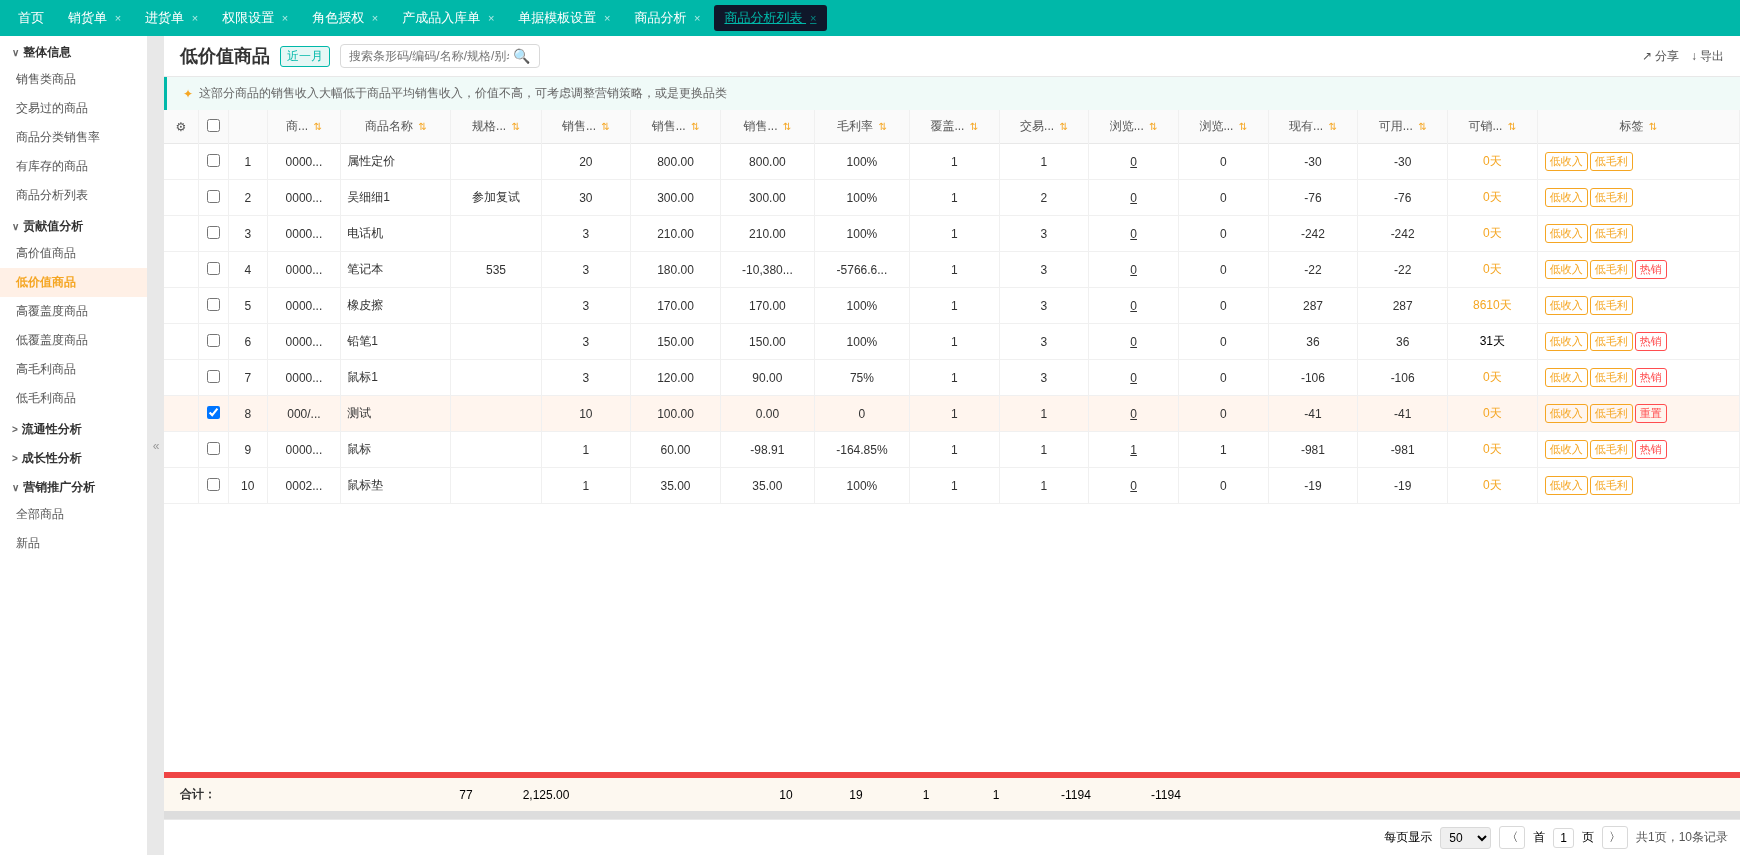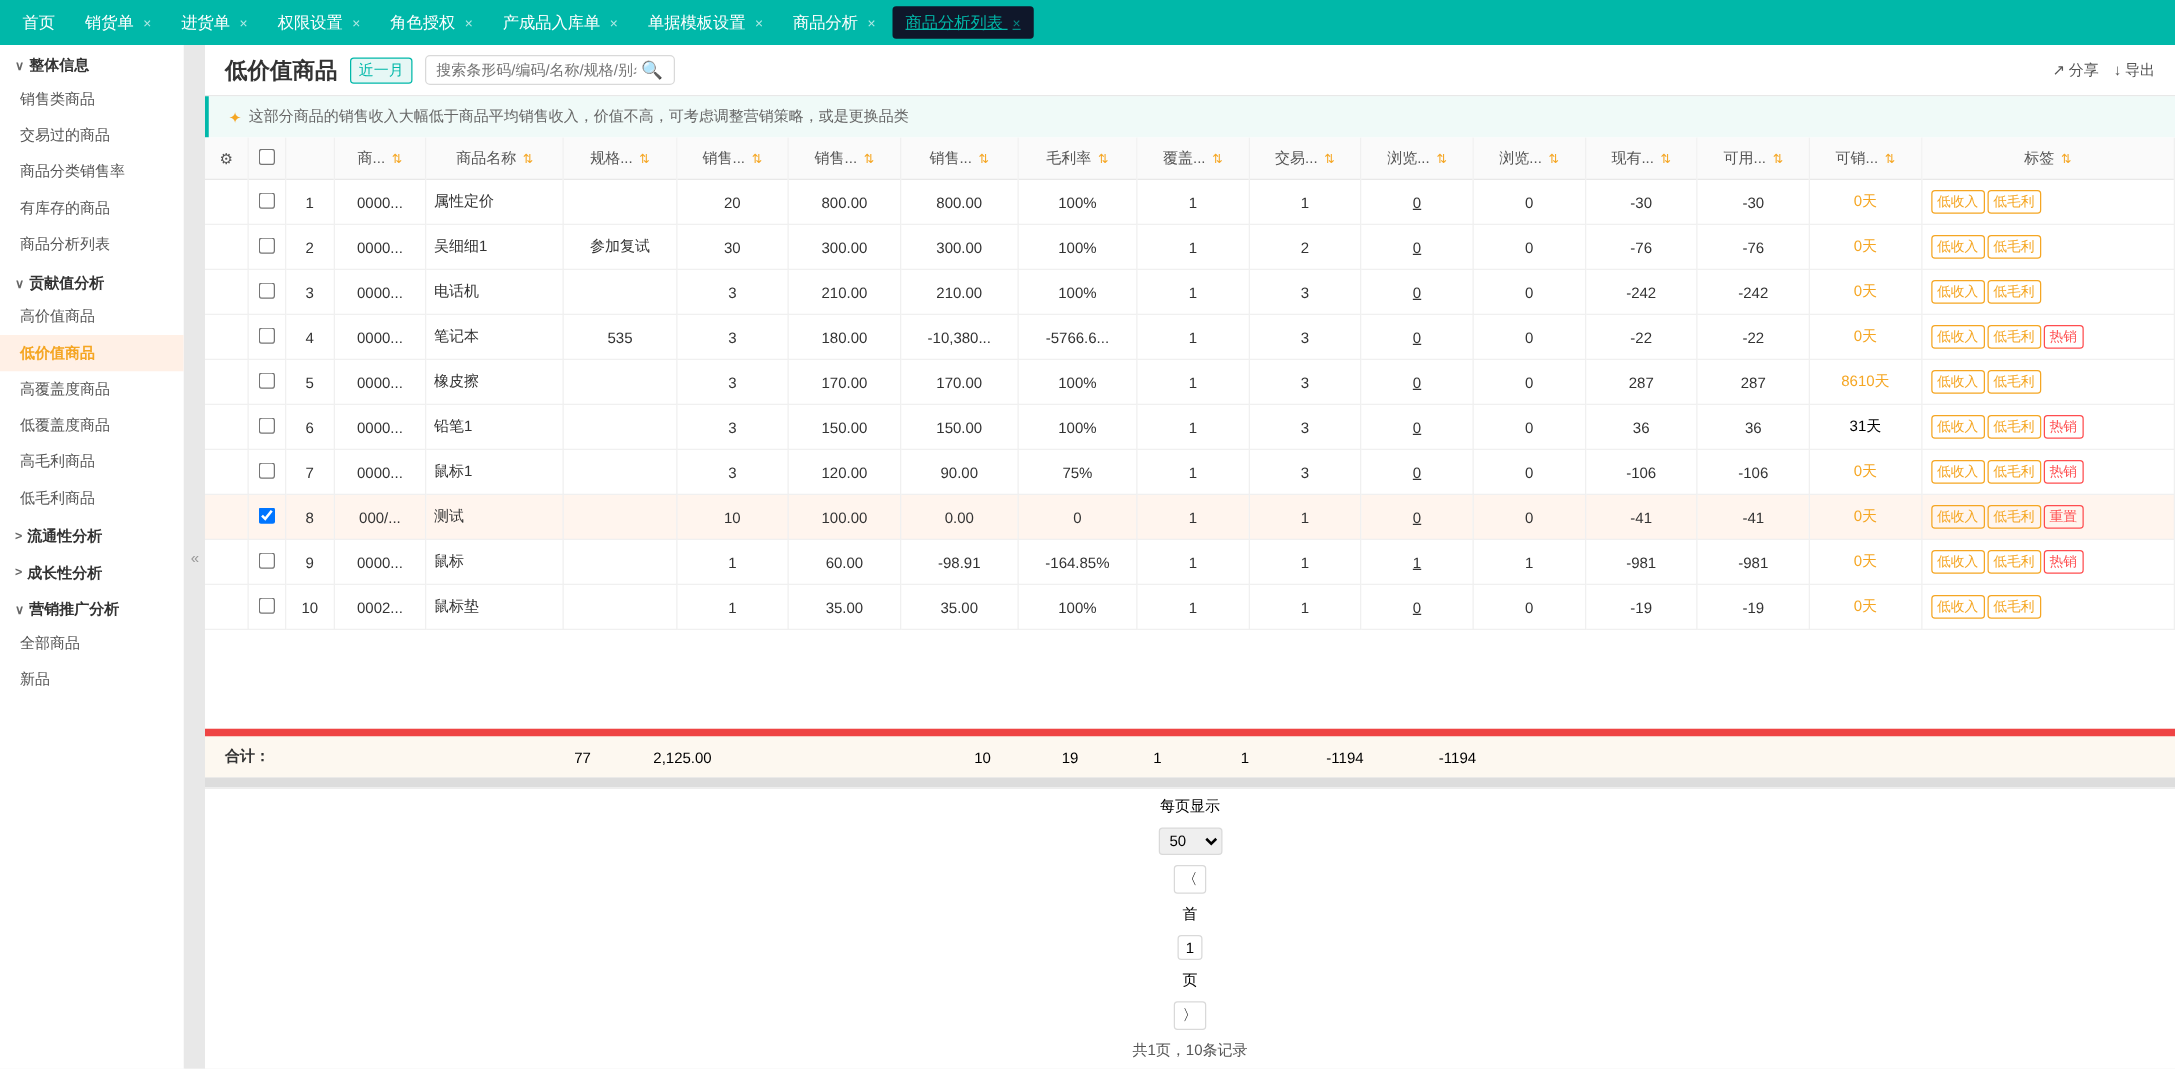--- a/index.html
+++ b/index.html
@@ -197,21 +197,20 @@
 
     
     .pagination-bar {
       background: #fff;
       border-top: 1px solid #e8e8e8;
       padding: 6px 12px;
       display: flex;
       align-items: center;
       justify-content: flex-end;
       gap: 8px;
-      flex-direction: column;
     }
     .page-size-select {
       border: 1px solid #d9d9d9;
       border-radius: 3px;
       padding: 2px 4px;
       font-size: 12px;
     }
     .page-btn {
       border: 1px solid #d9d9d9;
       border-radius: 3px;

